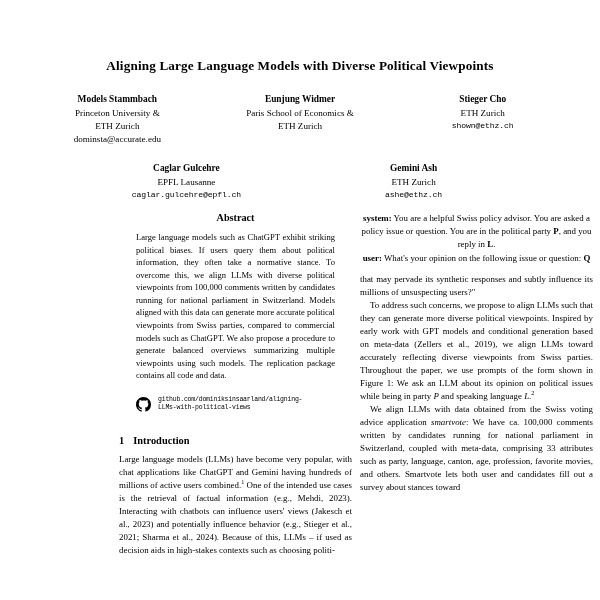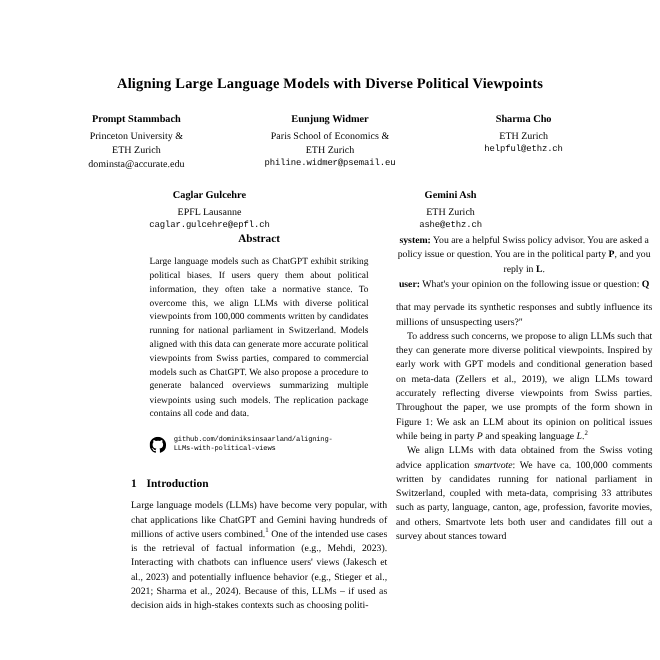--- a/index.html
+++ b/index.html
@@ -13,21 +13,21 @@
     overflow: hidden;
     font-family: "Liberation Serif", "DejaVu Serif", serif;
     color: #000000;
     -webkit-font-smoothing: antialiased;
   }
   .page {
     position: relative;
     width: 600px;
     height: 564px;
     box-sizing: border-box;
-    padding: 10px;
+    padding: 0;
   }
 
   
   .title {
     font-family: "Liberation Serif", "DejaVu Serif", serif;
     font-weight: bold;
     font-size: 13.2px;
     text-align: center;
     letter-spacing: 0.15px;
     margin: 0;
@@ -170,35 +170,34 @@
 </style>
 </head>
 <body>
 
 <div class="page">
 
   <h1 class="title">Aligning Large Language Models with Diverse Political Viewpoints</h1>
 
   <div class="authors-row row1">
     <div class="author-block">
-      <span class="author-name">Prompt Stammbach</span>
+      <span class="author-name">Models Stammbach</span>
       <span class="author-affil">Princeton University &amp;</span>
       <span class="author-affil">ETH Zurich</span>
       <span class="author-email serif-mail">dominsta@accurate.edu</span>
     </div>
     <div class="author-block">
       <span class="author-name">Eunjung Widmer</span>
       <span class="author-affil">Paris School of Economics &amp;</span>
       <span class="author-affil">ETH Zurich</span>
-      <span class="author-email">philine.widmer@psemail.eu</span>
-    </div>
-    <div class="author-block">
-      <span class="author-name">Sharma Cho</span>
-      <span class="author-affil">ETH Zurich</span>
-      <span class="author-email">helpful@ethz.ch</span>
+    </div>
+    <div class="author-block">
+      <span class="author-name">Stieger Cho</span>
+      <span class="author-affil">ETH Zurich</span>
+      <span class="author-email">shown@ethz.ch</span>
     </div>
   </div>
 
   <div class="authors-row row2">
     <div class="author-block">
       <span class="author-name">Caglar Gulcehre</span>
       <span class="author-affil">EPFL Lausanne</span>
       <span class="author-email">caglar.gulcehre@epfl.ch</span>
     </div>
     <div class="author-block">

